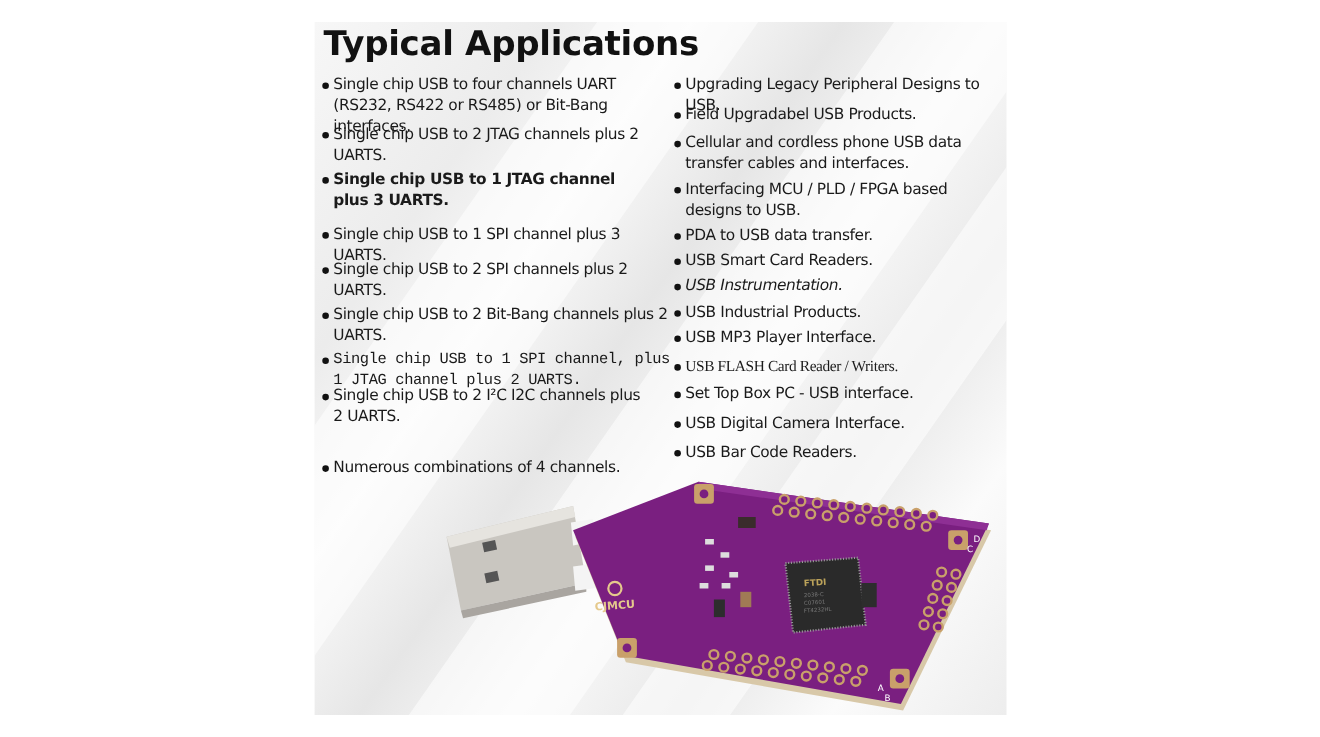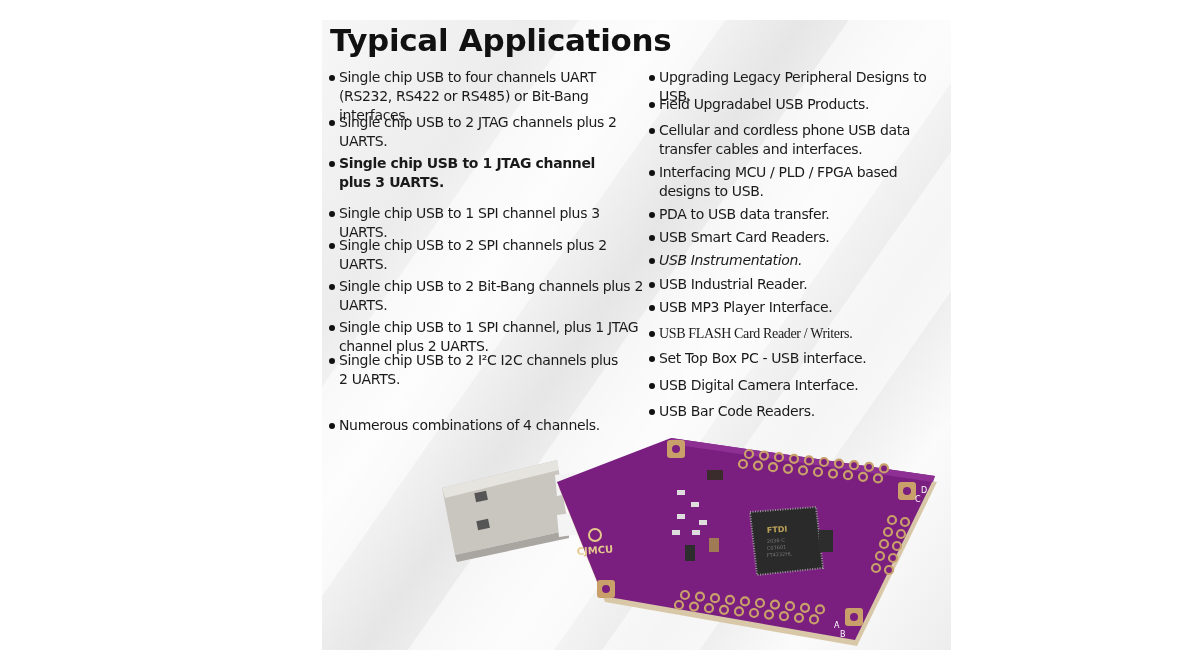--- a/index.html
+++ b/index.html
@@ -4,21 +4,20 @@
   <style>
     html, body { margin: 0; padding: 0; }
     body {
       width: 1200px; height: 670px; background: #ffffff; position: relative; overflow: hidden;
       font-family: "Liberation Sans", "DejaVu Sans", sans-serif;
     }
     .panel {
       position: absolute; left: 286px; top: 20px; width: 629px; height: 630px;
       background: linear-gradient(125deg, #f7f7f7 0%, #ececec 20%, #fafafa 32%, #e6e6e6 45%, #f9f9f9 58%, #e8e8e8 72%, #fbfbfb 85%, #ededed 100%);
       overflow: hidden;
-      margin-left: 36px;
     }
     .stripe {
       position: absolute; width: 120px; height: 1200px; background: rgba(255,255,255,0.55);
       transform: rotate(35deg); top: -300px;
     }
     .title {
       position: absolute; left: 8px; top: 2px; margin: 0;
       font-size: 31px; font-weight: bold; color: #111; letter-spacing: -0.3px;
       font-family: "DejaVu Sans", sans-serif;
     }
@@ -45,33 +44,33 @@
 
   <h1 class="title">Typical Applications</h1>
 
   <ul class="col left" id="left-col">
       <li style="top: 0px; width: 312px;">Single chip USB to four channels UART (RS232, RS422 or RS485) or Bit-Bang interfaces.</li>
       <li style="top: 45px; width: 300px;">Single chip USB to 2 JTAG channels plus 2 UARTS.</li>
       <li style="top: 86px; width: 280px; font-weight: bold;">Single chip USB to 1 JTAG channel plus 3 UARTS.</li>
       <li style="top: 136px; width: 280px;">Single chip USB to 1 SPI channel plus 3 UARTS.</li>
       <li style="top: 168px; width: 280px;">Single chip USB to 2 SPI channels plus 2 UARTS.</li>
       <li style="top: 209px; width: 310px;">Single chip USB to 2 Bit-Bang channels plus 2 UARTS.</li>
-      <li style="top: 250px; width: 310px;">Single chip USB to 1 SPI channel, plus 1 JTAG channel plus 2 UARTS.</li>
+      <li style="top: 250px; width: 310px; font-family: Liberation Mono, monospace;">Single chip USB to 1 SPI channel, plus 1 JTAG channel plus 2 UARTS.</li>
       <li style="top: 283px; width: 290px;">Single chip USB to 2 I²C I2C channels plus 2 UARTS.</li>
       <li style="top: 348px; width: 300px;">Numerous combinations of 4 channels.</li>
     </ul>
   <ul class="col right" id="right-col">
       <li style="top: 0px; width: 300px;">Upgrading Legacy Peripheral Designs to USB.</li>
       <li style="top: 27px; width: 300px;">Field Upgradabel USB Products.</li>
       <li style="top: 53px; width: 262px;">Cellular and cordless phone USB data transfer cables and interfaces.</li>
       <li style="top: 95px; width: 292px;">Interfacing MCU / PLD / FPGA based designs to USB.</li>
       <li style="top: 137px; width: 292px;">PDA to USB data transfer.</li>
       <li style="top: 160px; width: 292px;">USB Smart Card Readers.</li>
       <li style="top: 183px; width: 292px; font-style: italic;">USB Instrumentation.</li>
-      <li style="top: 207px; width: 292px;">USB Industrial Reader.</li>
+      <li style="top: 207px; width: 292px;">USB Industrial Products.</li>
       <li style="top: 230px; width: 292px;">USB MP3 Player Interface.</li>
       <li style="top: 256px; width: 292px; font-family: Liberation Serif, serif;">USB FLASH Card Reader / Writers.</li>
       <li style="top: 281px; width: 292px;">Set Top Box PC - USB interface.</li>
       <li style="top: 308px; width: 292px;">USB Digital Camera Interface.</li>
       <li style="top: 334px; width: 292px;">USB Bar Code Readers.</li>
     </ul>
 
   <div class="board-wrap">
     <svg width="510" height="220" viewBox="0 0 510 220">
 

